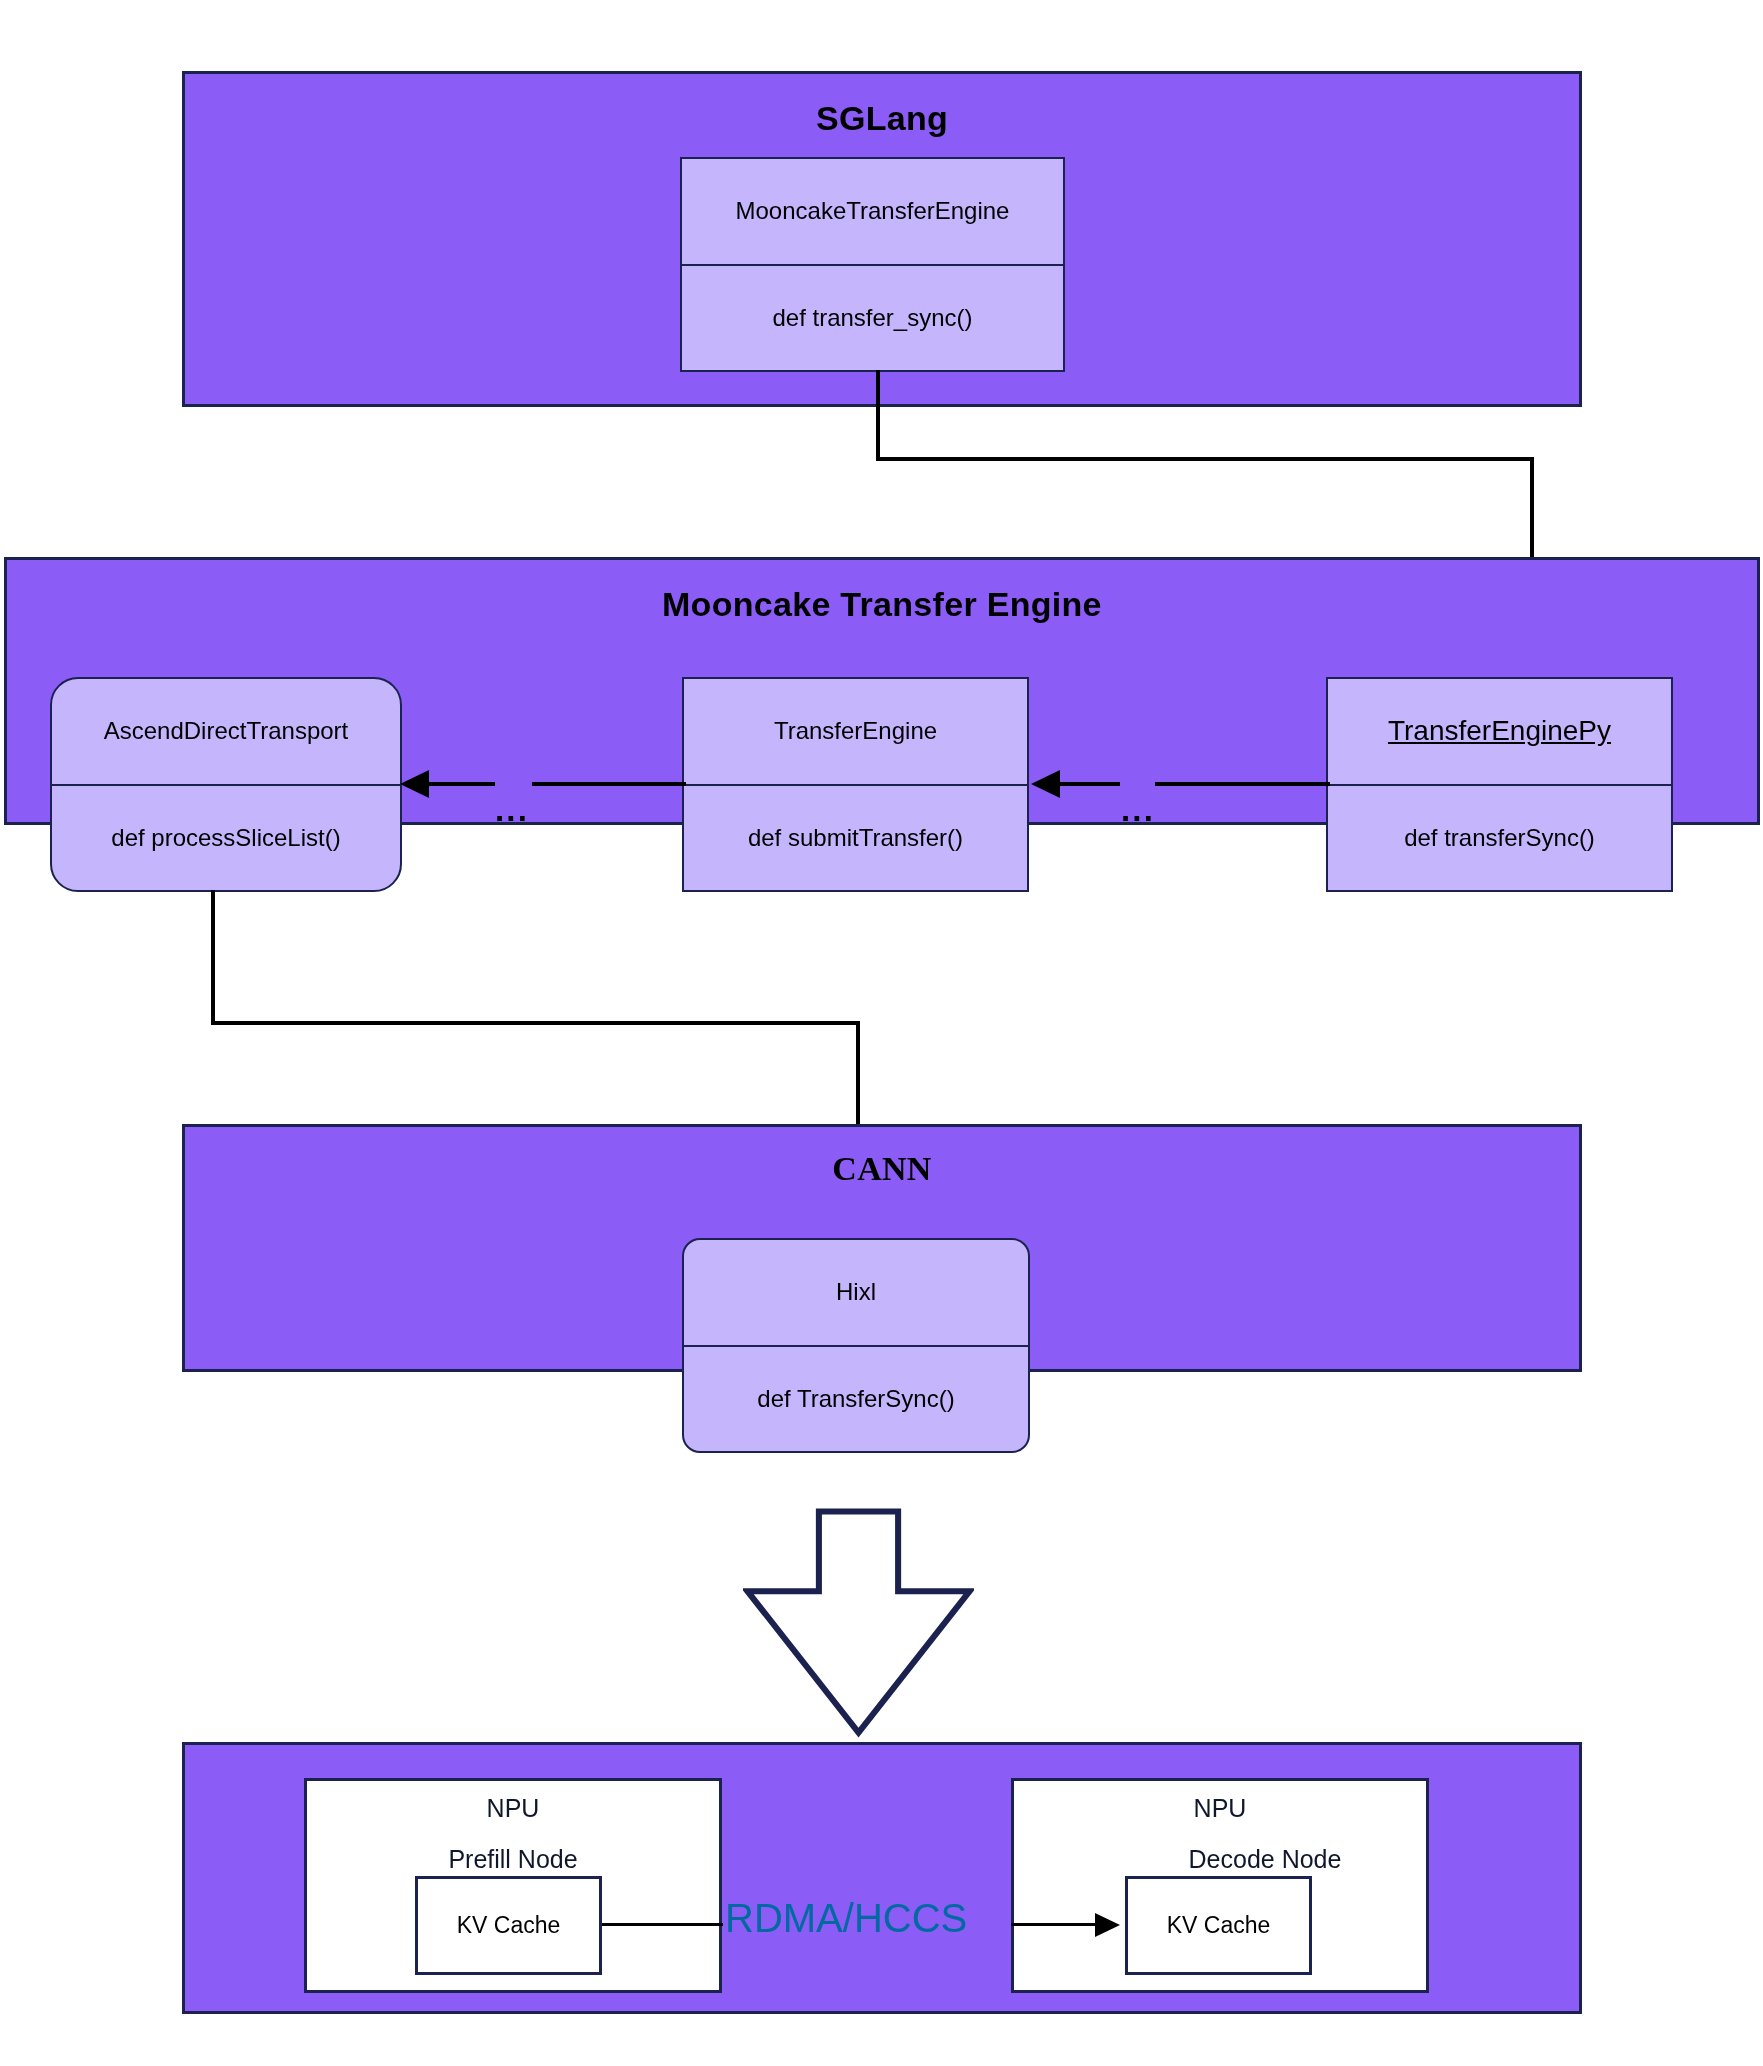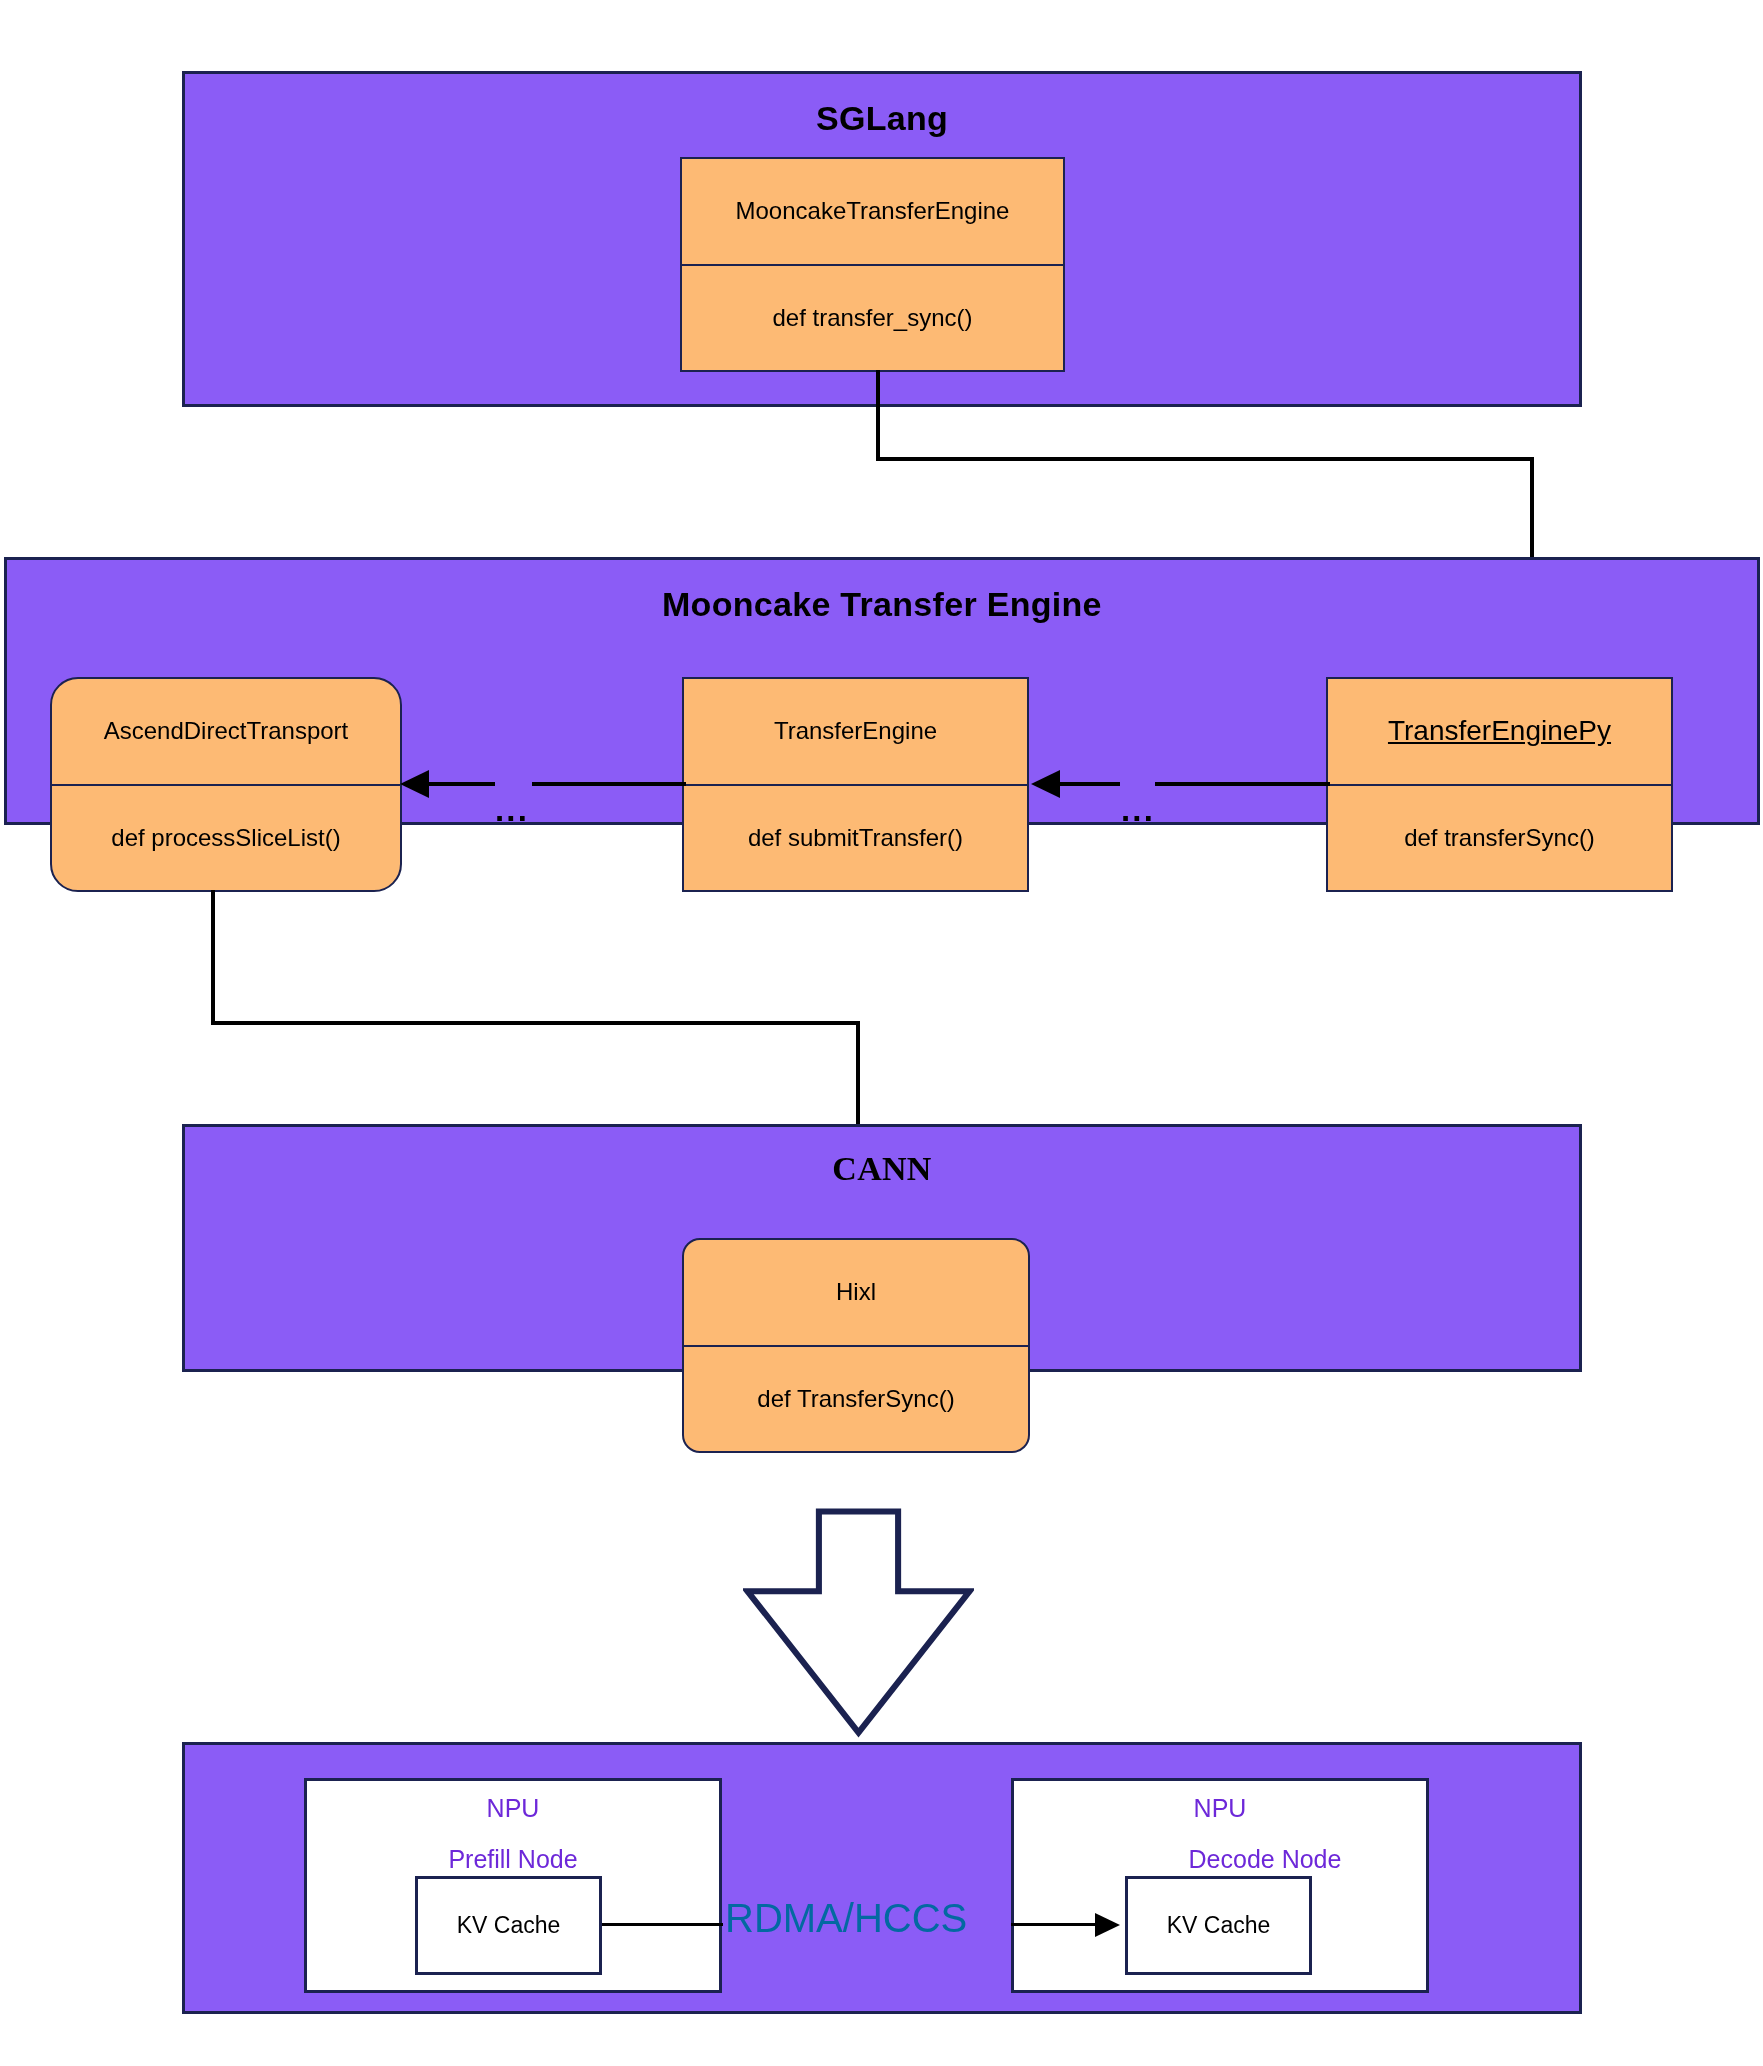--- a/index.html
+++ b/index.html
@@ -31,21 +31,21 @@
     font-weight: bold;
     color: #000000;
     letter-spacing: 0.3px;
     white-space: nowrap;
   }
   
   .class-box {
     position: absolute;
     box-sizing: border-box;
     border: 2.8px solid #1b2250;
-    background: #fdba74;
+    background: #c4b5fd;
     display: flex;
     flex-direction: column;
   }
   .class-box .compartment {
     flex: 1 1 50%;
     display: flex;
     align-items: center;
     justify-content: center;
     color: #000000;
     white-space: nowrap;
@@ -57,21 +57,21 @@
   .node-box {
     position: absolute;
     box-sizing: border-box;
     border: 3.3px solid #1b2250;
     background: #ffffff;
   }
   .node-label {
     position: absolute;
     width: 100%;
     text-align: center;
-    color: #6d28d9;
+    color: #0f172a;
     white-space: nowrap;
   }
   .kv-box {
     position: absolute;
     box-sizing: border-box;
     border: 3.3px solid #1b2250;
     background: #ffffff;
     display: flex;
     align-items: center;
     justify-content: center;

